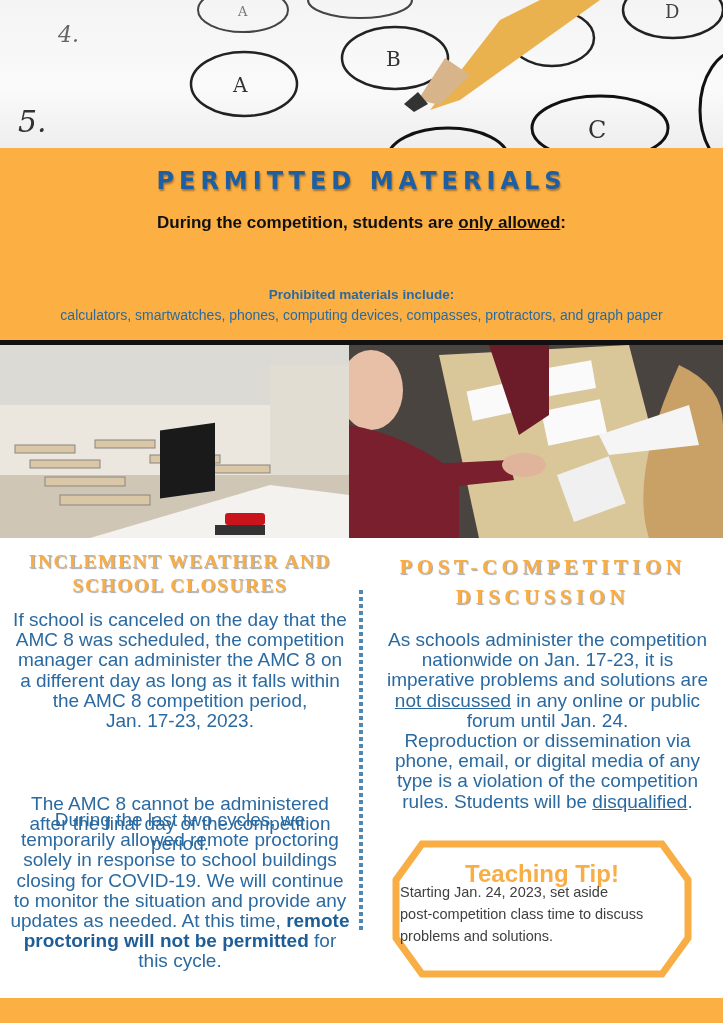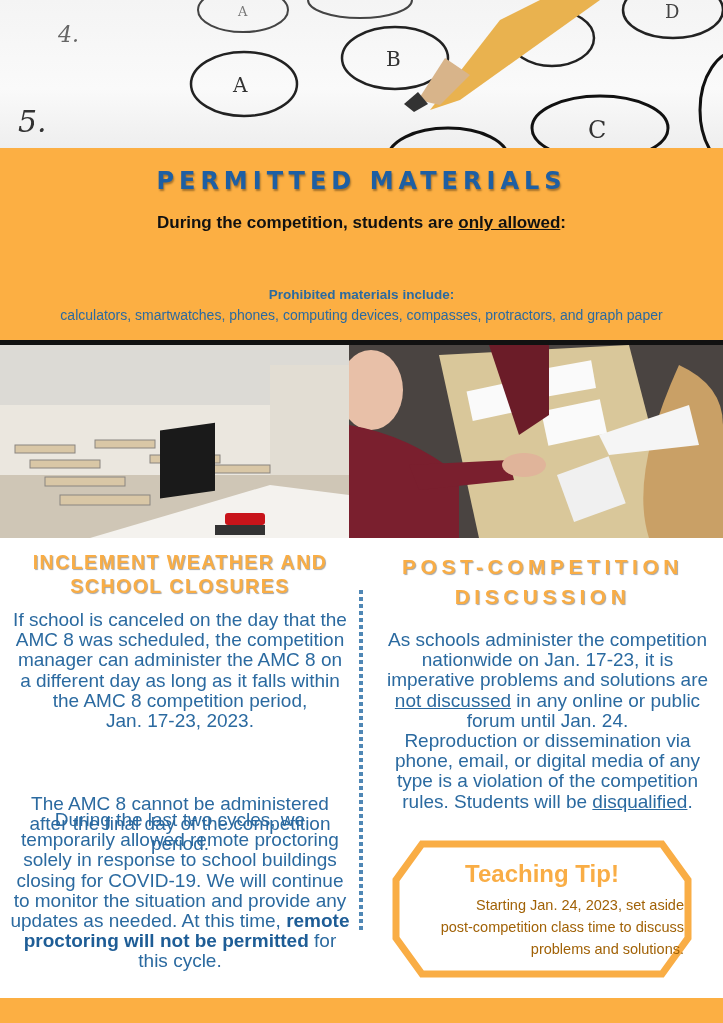--- a/index.html
+++ b/index.html
@@ -48,21 +48,21 @@
 
   
   .photo { position: absolute; top: 345px; height: 193px; overflow: hidden; }
   .photo-classroom { left: 0; width: 349px; background: #e8e2d8; }
   .photo-students { left: 349px; width: 374px; background: #5a4a42; }
   .photo svg { position: absolute; left: 0; top: 0; }
 
   
   .section-title {
     position: absolute; text-align: center;
-    font-family: Liberation Sans, sans-serif; font-weight: bold;
+    font-family: Liberation Serif, serif; font-weight: bold;
     color: #f9ad45; text-shadow: 1px 1px 1px rgba(0,0,0,0.35);
   }
   .weather-title { left: 0; width: 360px; top: 550px; font-size: 19.5px; letter-spacing: 1.5px; line-height: 24px; }
   .post-title { left: 370px; width: 345px; top: 552px; font-size: 21px; letter-spacing: 4.5px; line-height: 30px; }
 
   .body-text {
     position: absolute; text-align: center; color: #2b6aa0;
     font-size: 19px; line-height: 20.2px;
   }
   .weather-p1 { left: 10px; width: 340px; top: 610px; }
@@ -84,22 +84,22 @@
   
   .tip {
     position: absolute; left: 392px; top: 840px; width: 300px; height: 138px;
   }
   .tip svg { position: absolute; left: 0; top: 0; }
   .tip-title {
     position: absolute; left: 0; right: 0; top: 20px; text-align: center;
     font-weight: bold; font-size: 24px; color: #f9ad45;
   }
   .tip-text {
-    position: absolute; left: 8px; right: 8px; top: 54px; text-align: right;
-    font-size: 14.5px; line-height: 22px; color: #a16207;
+    position: absolute; left: 8px; right: 8px; top: 41px; text-align: left;
+    font-size: 14.5px; line-height: 22px; color: #404040;
   }
 
   
   .footer-band {
     position: absolute; left: 0; top: 998px; width: 723px; height: 25px; background: #fcaf43;
   }
 </style>
 </head>
 <body>
 

